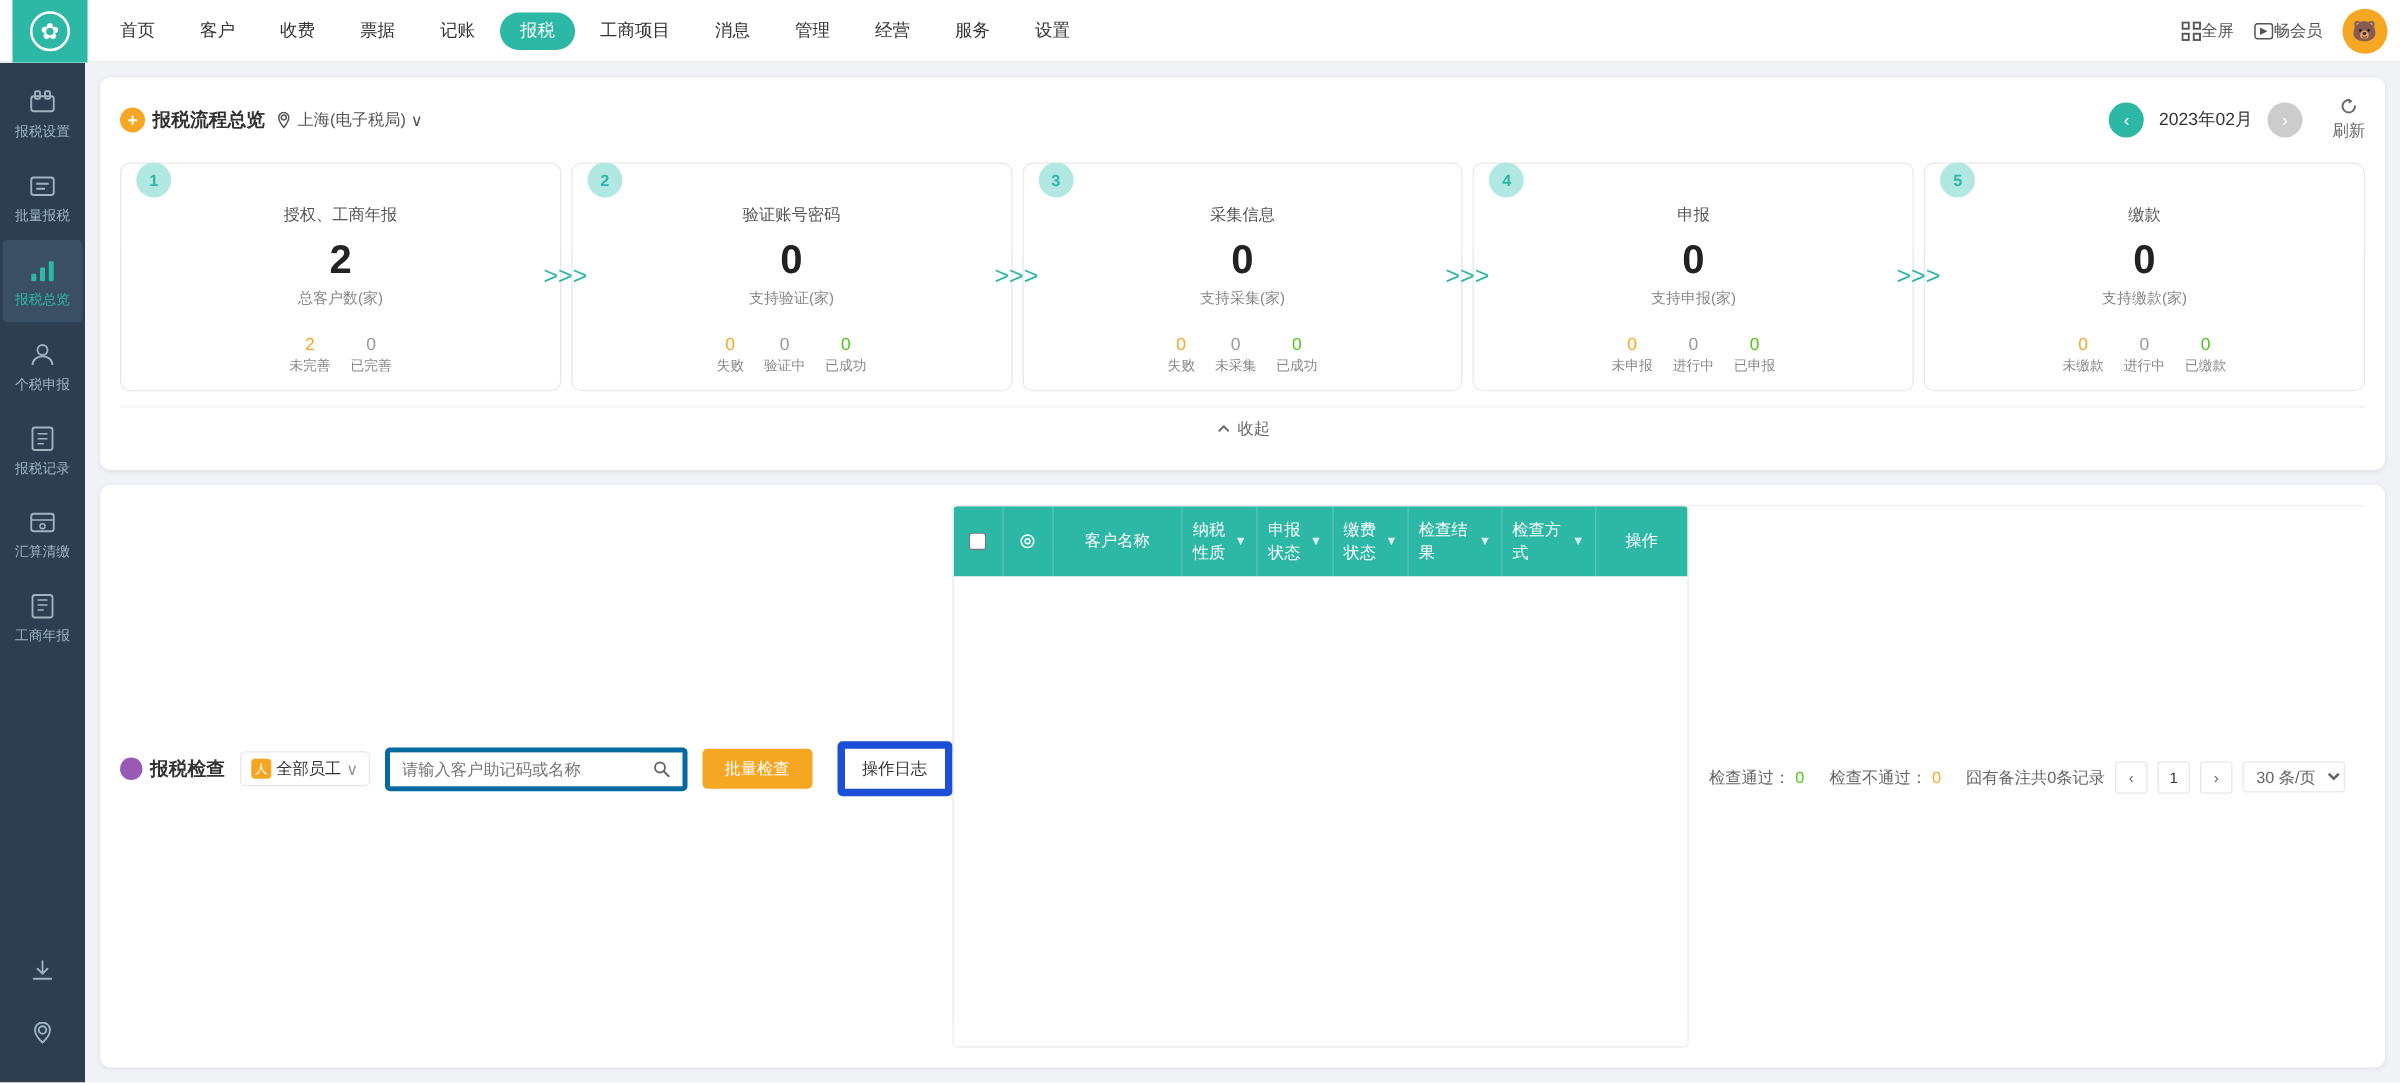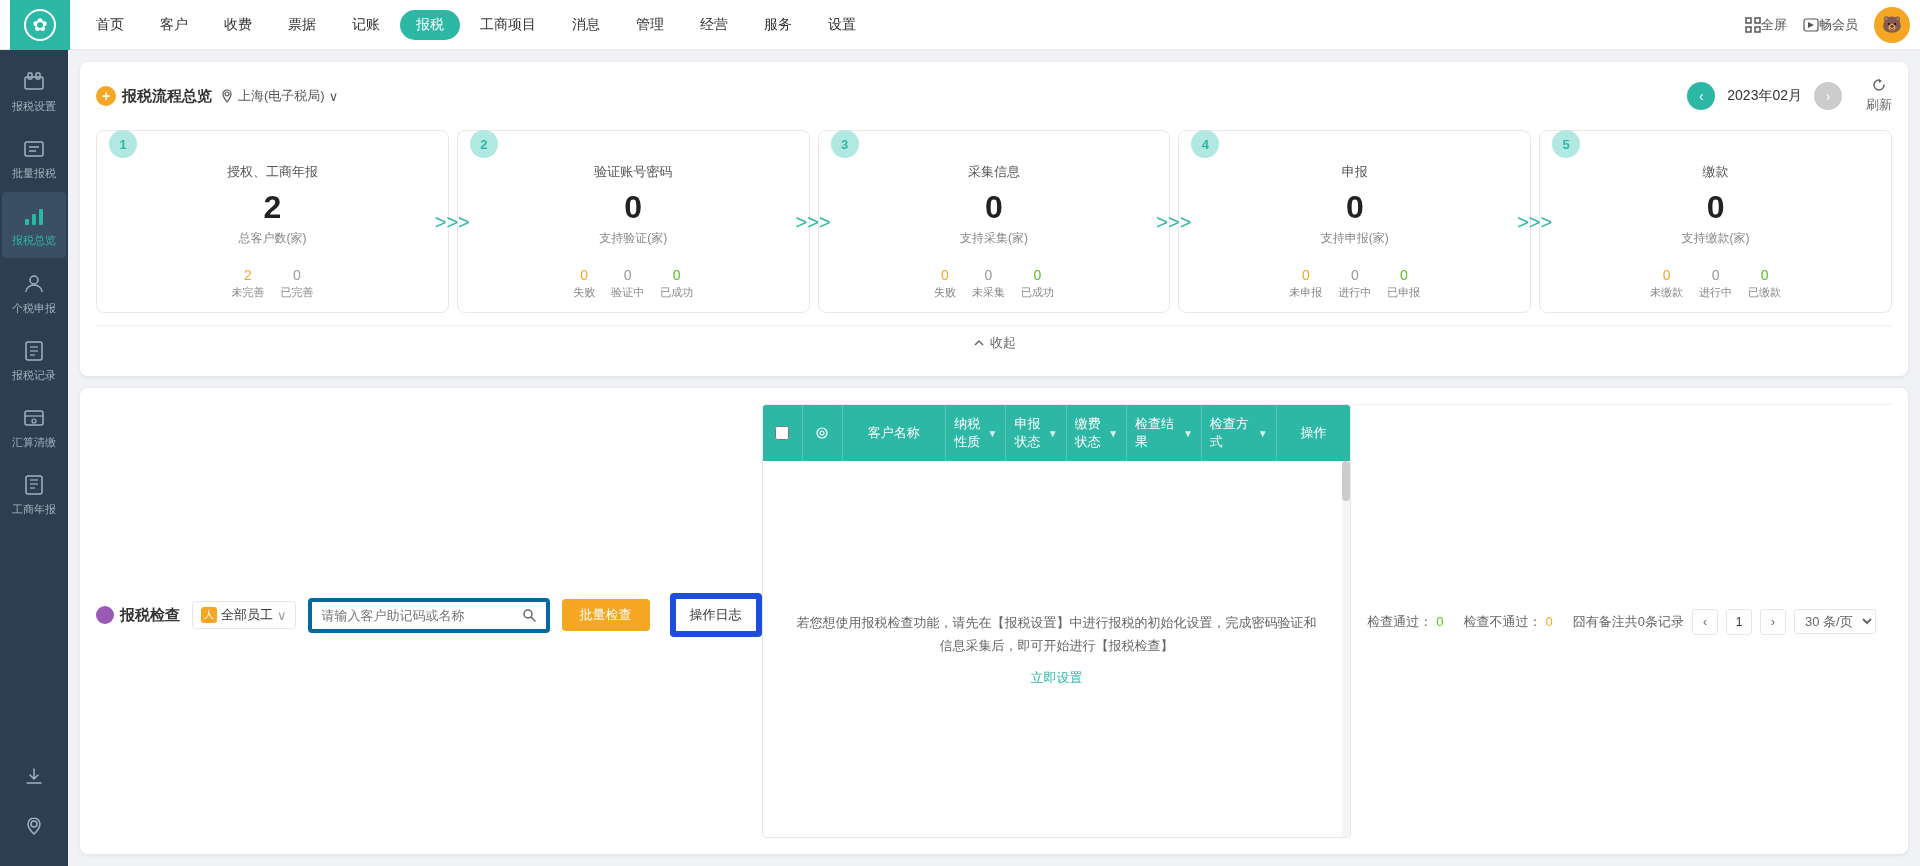--- a/index.html
+++ b/index.html
@@ -862,27 +862,20 @@
           <div class="th check-result">
             <span>检查结果</span>
             <span class="filter-icon">▼</span>
           </div>
           <div class="th check-method">
             <span>检查方式</span>
             <span class="filter-icon">▼</span>
           </div>
           <div class="th operation">操作</div>
         </div>
-        <div class="table-body" style="position:relative">
-          <div class="scrollbar-track">
-            <div class="scrollbar-thumb"></div>
-          </div>
-          <p class="empty-text">若您想使用报税检查功能，请先在【报税设置】中进行报税的初始化设置，完成密码验证和信息采集后，即可开始进行【报税检查】</p>
-          <a class="setup-link">立即设置</a>
-        </div>
       </div>
 
       <div class="table-footer">
         <div class="footer-stat">
           <span>检查通过：</span>
           <a class="pass">0</a>
         </div>
         <div class="footer-stat">
           <span>检查不通过：</span>
           <a>0</a>

